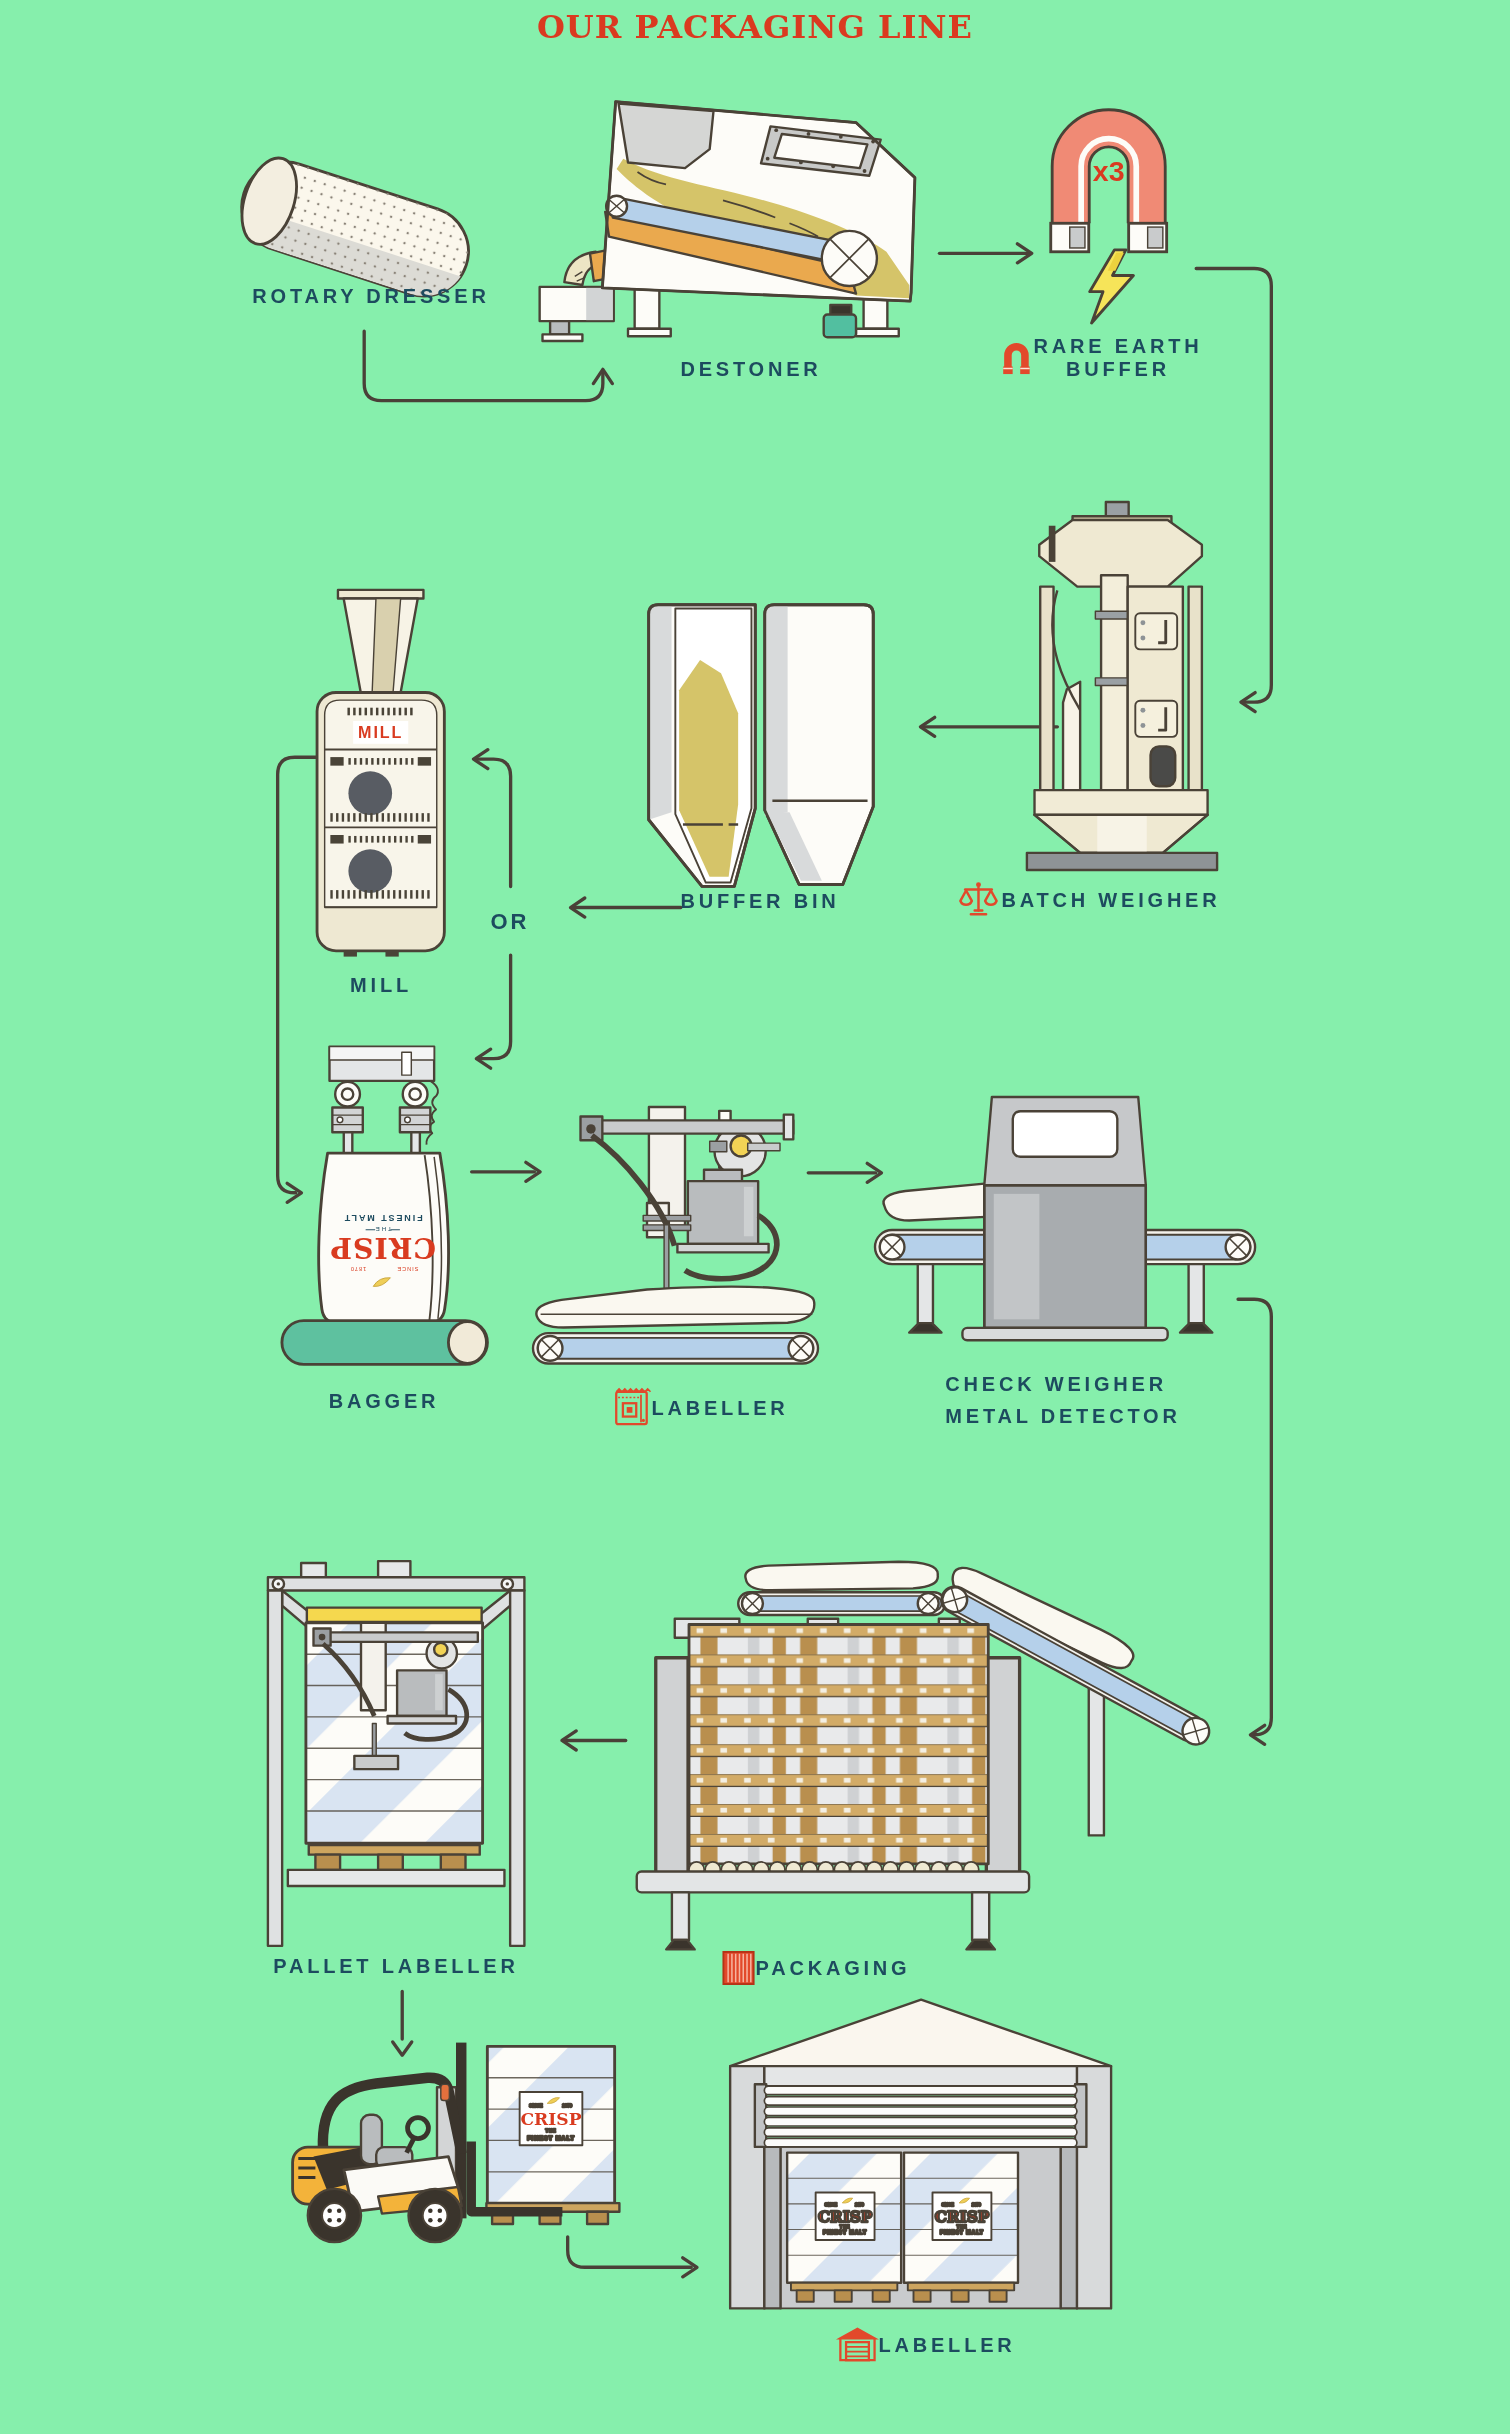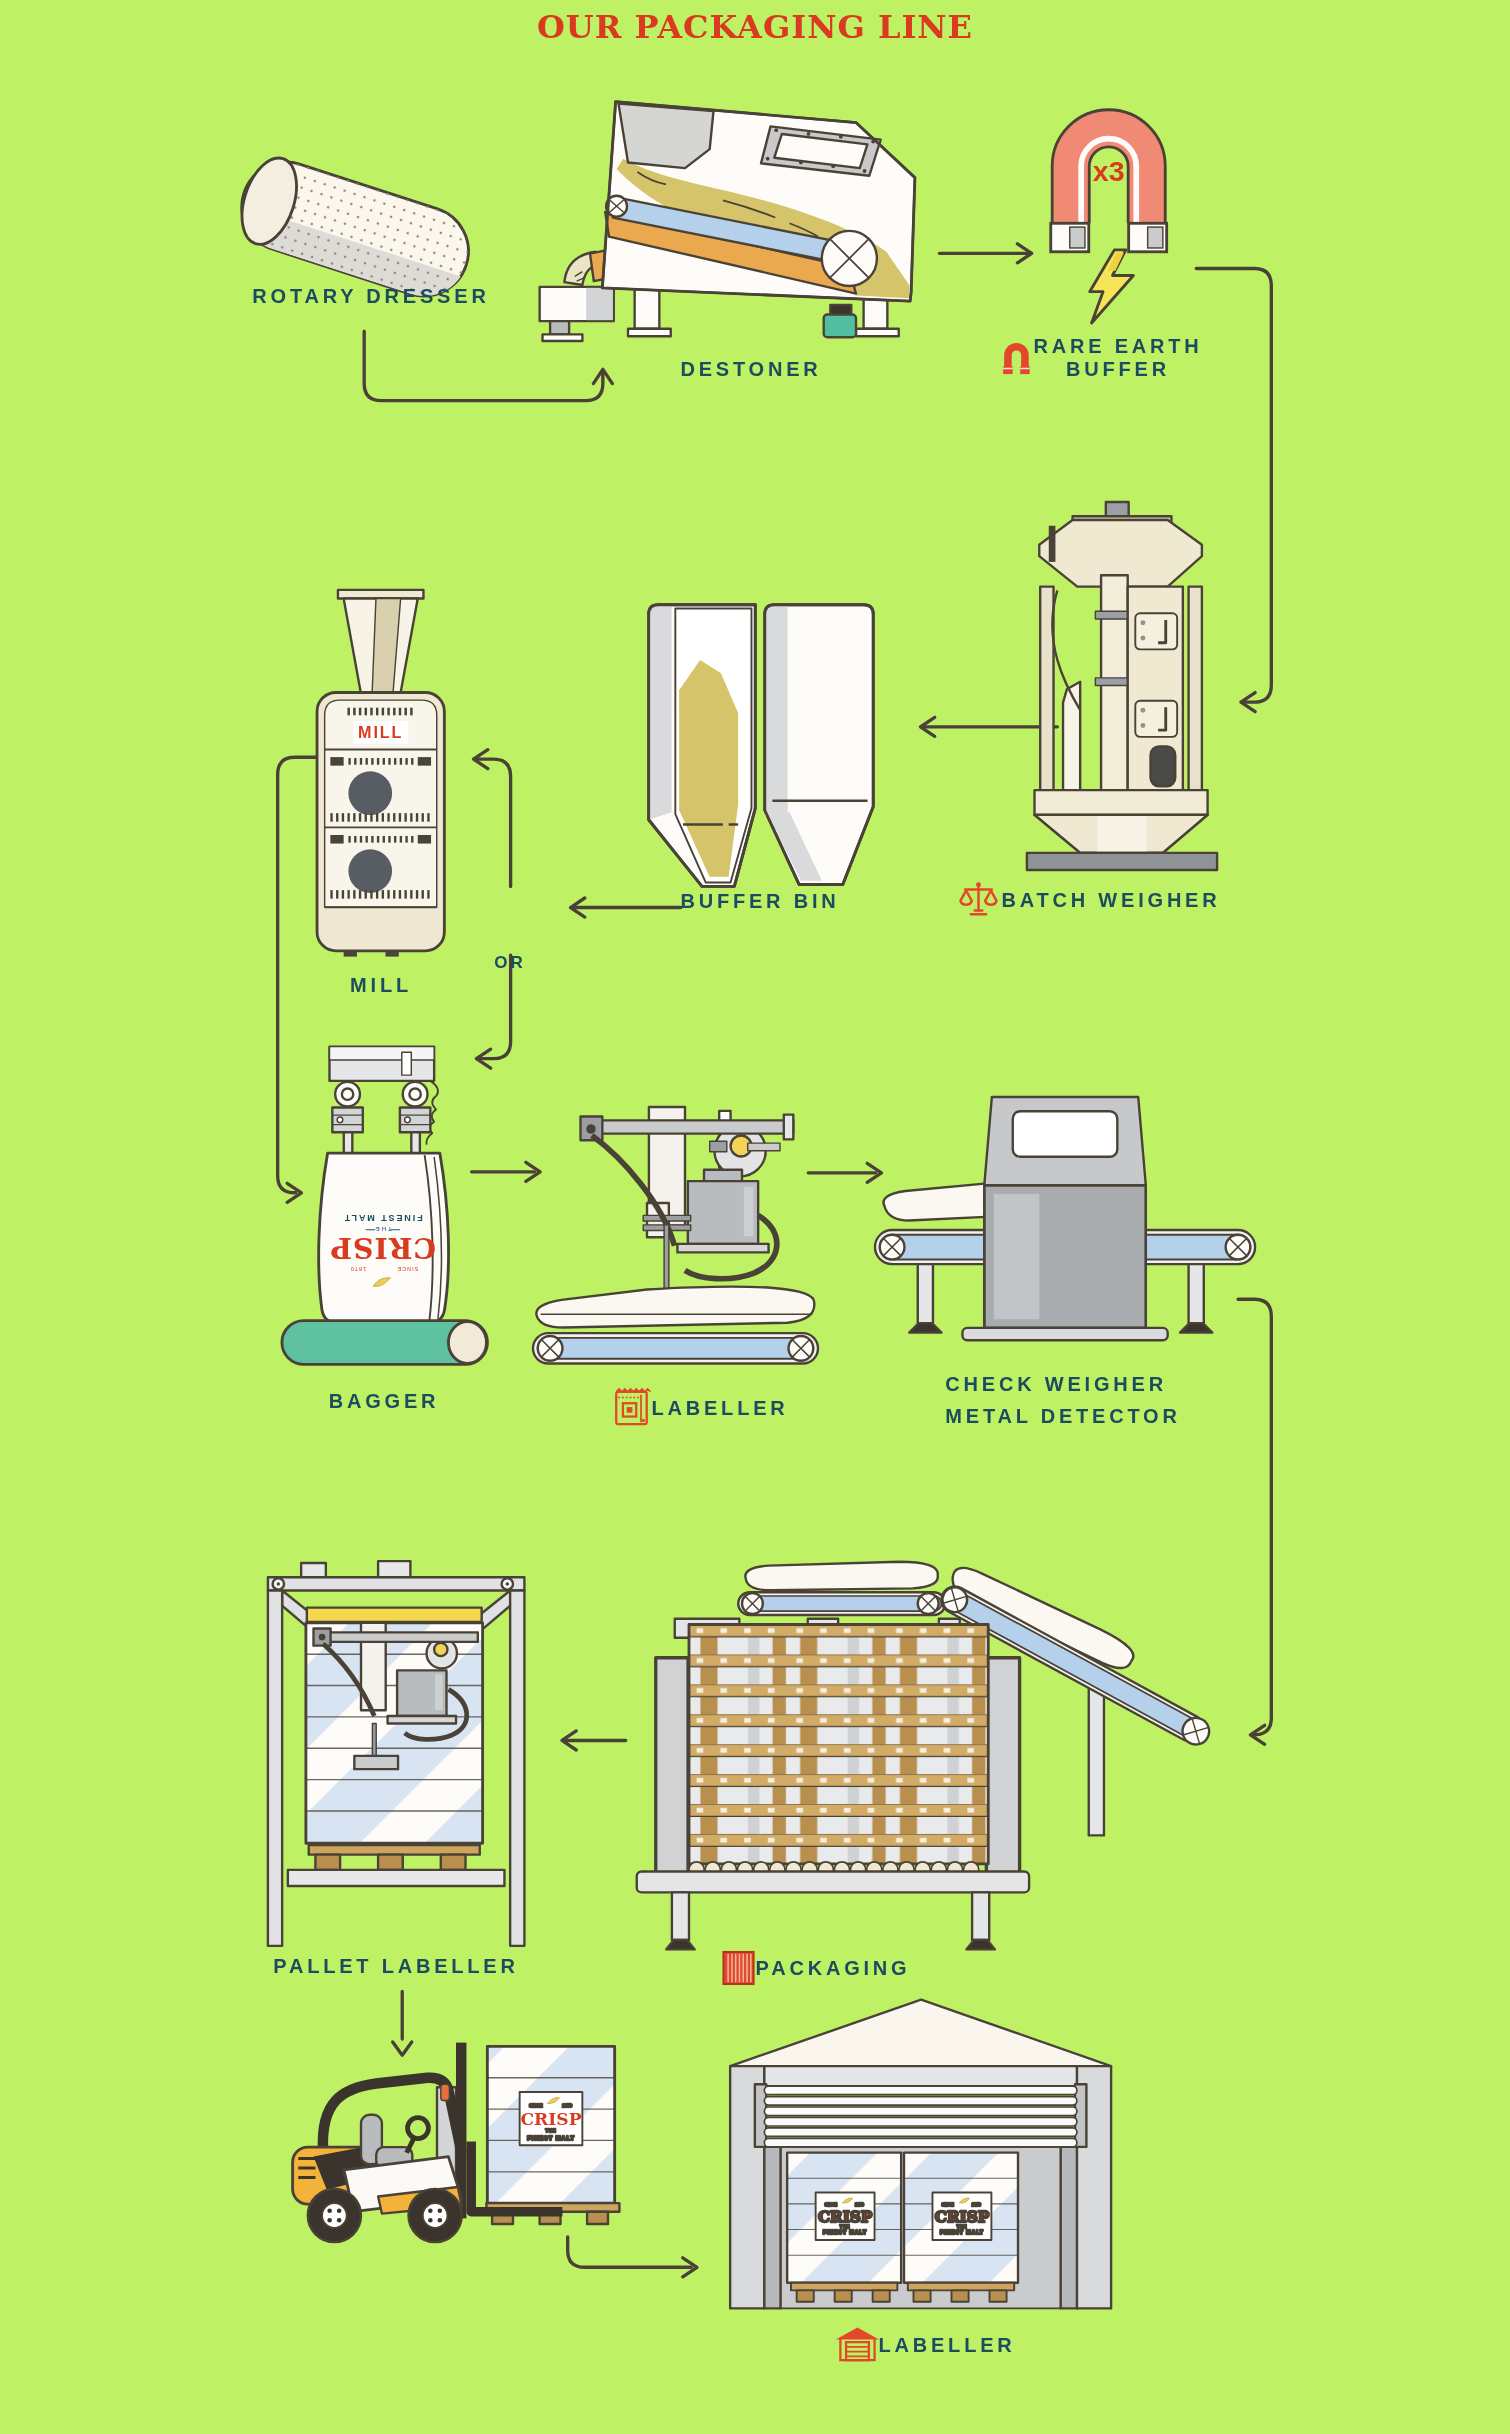--- a/index.html
+++ b/index.html
@@ -1,28 +1,28 @@
 <!DOCTYPE html>
 <html style="font-size:15px"><head>
 <meta charset="utf-8">
 <style>
   html,body{margin:0;padding:0;}
   body{background:#fbe4d6;font-family:"Liberation Sans",sans-serif;}
-  .stage{position:relative;width:1510px;height:2435px;background:#bef264;overflow:hidden;}
+  .stage{position:relative;width:1510px;height:2435px;background:#86efac;overflow:hidden;}
   .stage svg{position:absolute;overflow:visible;}
   .title{position:absolute;left:755px;top:7.6px;transform:translateX(-50%);
          font-family:"DejaVu Serif",serif;font-weight:bold;font-size:32px;
          letter-spacing:1px;color:#da3a20;white-space:nowrap;}
   .lbl{position:absolute;transform:translateX(-50%);text-align:left;
        font-weight:bold;font-size:20px;letter-spacing:3.8px;color:#1d4b5f;white-space:nowrap;}
   .lbl .l2{display:block;margin-top:9px;}
   .lblrow{position:absolute;transform:translateX(-50%);display:flex;align-items:center;gap:0;}
   .lblrow .txt{font-weight:bold;font-size:20px;letter-spacing:3.8px;color:#1d4b5f;text-align:center;white-space:nowrap;}
-  .or{position:absolute;left:510px;top:953px;transform:translateX(-50%);
-      font-weight:bold;font-size:17px;letter-spacing:2.9px;color:#1d4b5f;}
+  .or{position:absolute;left:510px;top:909px;transform:translateX(-50%);
+      font-weight:bold;font-size:22px;letter-spacing:2.9px;color:#1d4b5f;}
   .lblrow svg{position:static;}
   text{font-family:"Liberation Sans",sans-serif;}
   .serif{font-family:"DejaVu Serif",serif;}
 </style>
 </head>
 <body>
 
 <div class="stage">
 
   <div class="title">OUR PACKAGING LINE</div>

